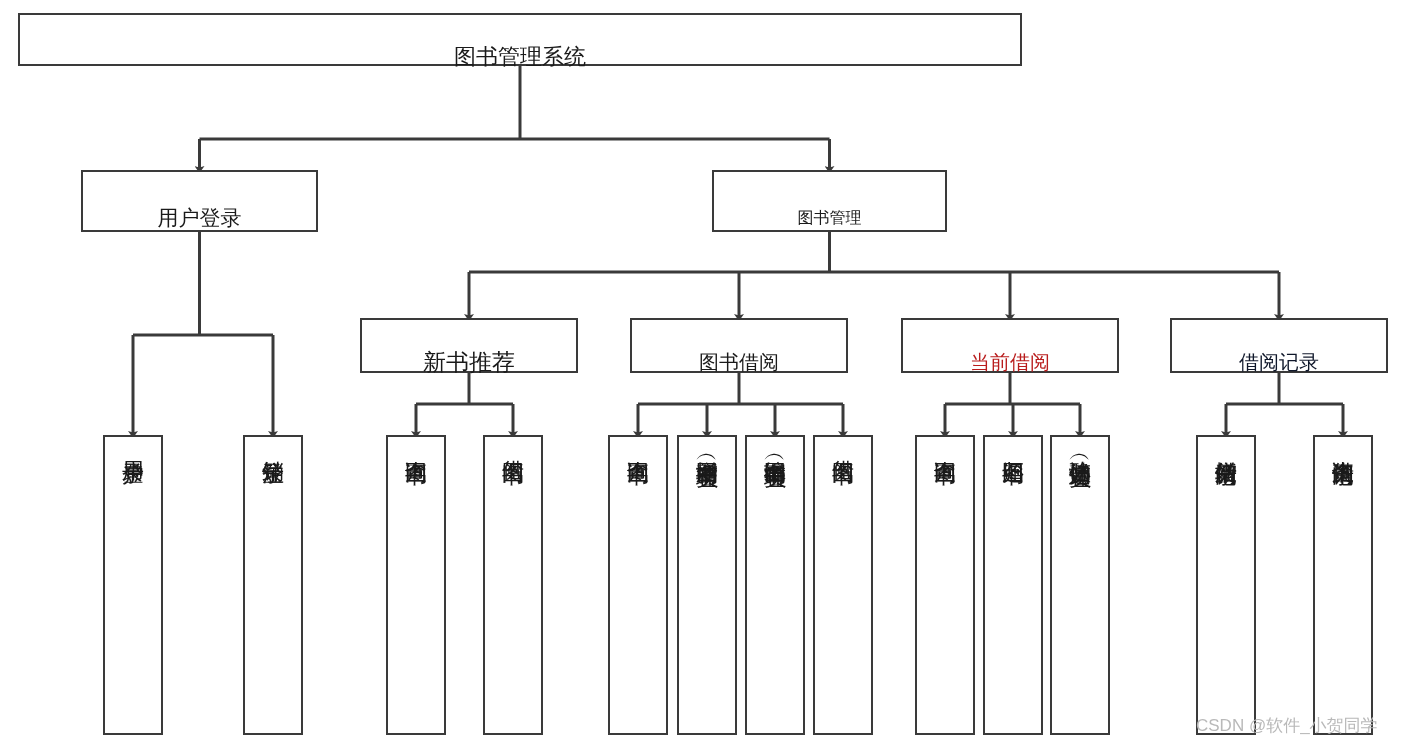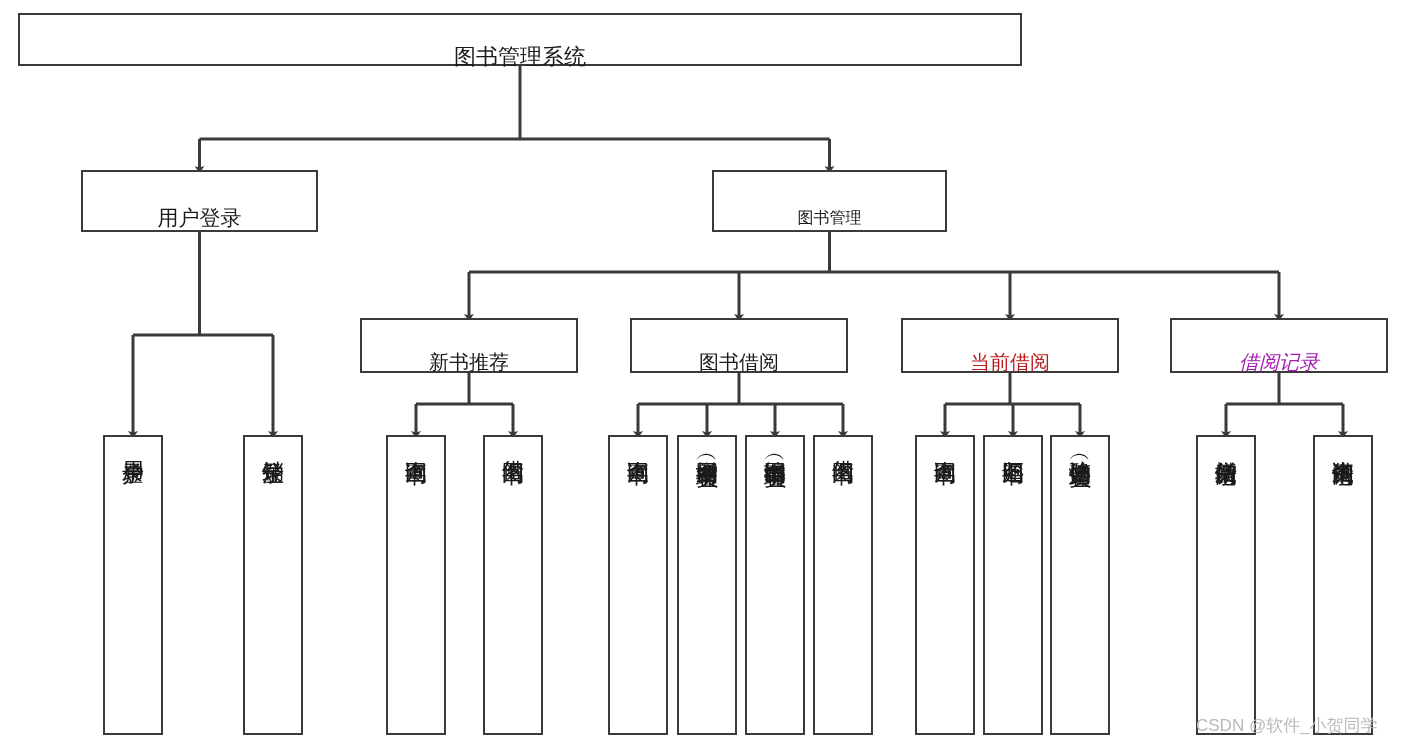--- a/index.html
+++ b/index.html
@@ -101,30 +101,30 @@
       <div class="node-box node-h" style="left: 18px; top: 13px; width: 1004px; height: 53px; border-color: rgb(58, 58, 58); background: rgb(255, 255, 255);">
         <span class="node-label" style="font-size: 22px; color: rgb(26, 26, 26);">图书管理系统</span>
       </div>
       <div class="node-box node-h" style="left: 81px; top: 170px; width: 237px; height: 62px; border-color: rgb(58, 58, 58); background: rgb(255, 255, 255);">
         <span class="node-label" style="font-size: 21px; color: rgb(26, 26, 26);">用户登录</span>
       </div>
       <div class="node-box node-h" style="left: 712px; top: 170px; width: 235px; height: 62px; border-color: rgb(58, 58, 58); background: rgb(255, 255, 255);">
         <span class="node-label" style="font-size: 16px; color: rgb(26, 26, 26);">图书管理</span>
       </div>
       <div class="node-box node-h" style="left: 360px; top: 318px; width: 218px; height: 55px; border-color: rgb(58, 58, 58); background: rgb(255, 255, 255);">
-        <span class="node-label" style="font-size: 20px; color: rgb(26, 26, 26);">新书推荐</span>
+        <span class="node-label" style="font-size: 23px; color: rgb(26, 26, 26);">新书推荐</span>
       </div>
       <div class="node-box node-h" style="left: 630px; top: 318px; width: 218px; height: 55px; border-color: rgb(58, 58, 58); background: rgb(255, 255, 255);">
         <span class="node-label" style="font-size: 20px; color: rgb(26, 26, 26); text-align: right;">图书借阅</span>
       </div>
       <div class="node-box node-h" style="left: 901px; top: 318px; width: 218px; height: 55px; border-color: rgb(58, 58, 58); background: rgb(255, 255, 255);">
         <span class="node-label" style="font-size: 20px; color: #b91c1c;">当前借阅</span>
       </div>
       <div class="node-box node-h" style="left: 1170px; top: 318px; width: 218px; height: 55px; border-color: rgb(58, 58, 58); background: rgb(255, 255, 255);">
-        <span class="node-label" style="font-size: 20px; color: #a21caf; font-style: italic;">借阅记录</span>
+        <span class="node-label" style="font-size: 20px; color: #0f172a;">借阅记录</span>
       </div>
       <div class="node-box node-v" style="left: 103px; top: 435px; width: 60px; height: 300px; border-color: rgb(58, 58, 58); background: rgb(255, 255, 255);">
         <span class="node-label" style="font-size: 22px; color: rgb(26, 26, 26);">用户登录</span>
       </div>
       <div class="node-box node-v" style="left: 243px; top: 435px; width: 60px; height: 300px; border-color: rgb(58, 58, 58); background: rgb(255, 255, 255);">
         <span class="node-label" style="font-size: 22px; color: rgb(26, 26, 26);">注销登录</span>
       </div>
       <div class="node-box node-v" style="left: 386px; top: 435px; width: 60px; height: 300px; border-color: rgb(58, 58, 58); background: rgb(255, 255, 255);">
         <span class="node-label" style="font-size: 22px; color: rgb(26, 26, 26);">查询图书</span>
       </div>

